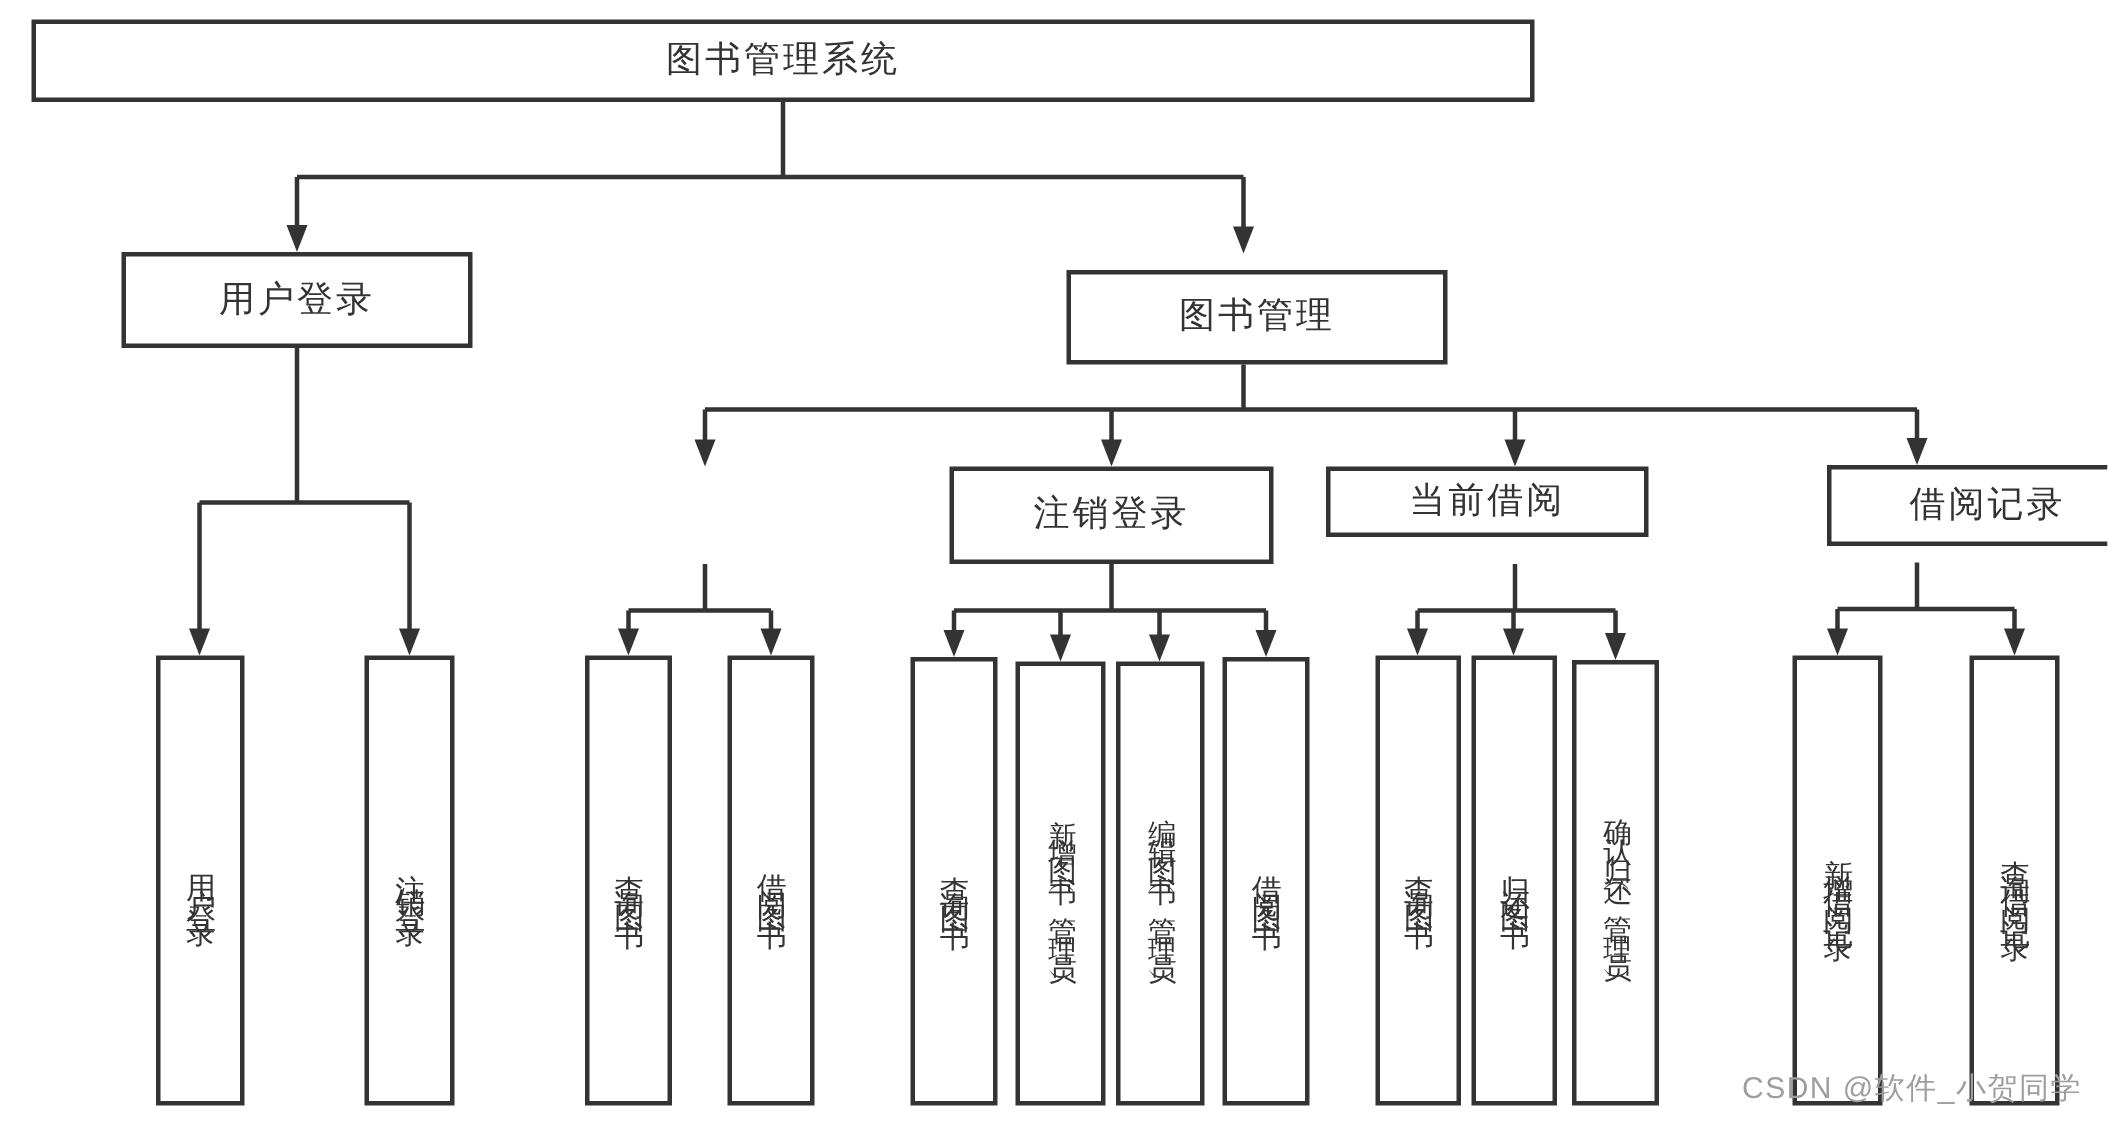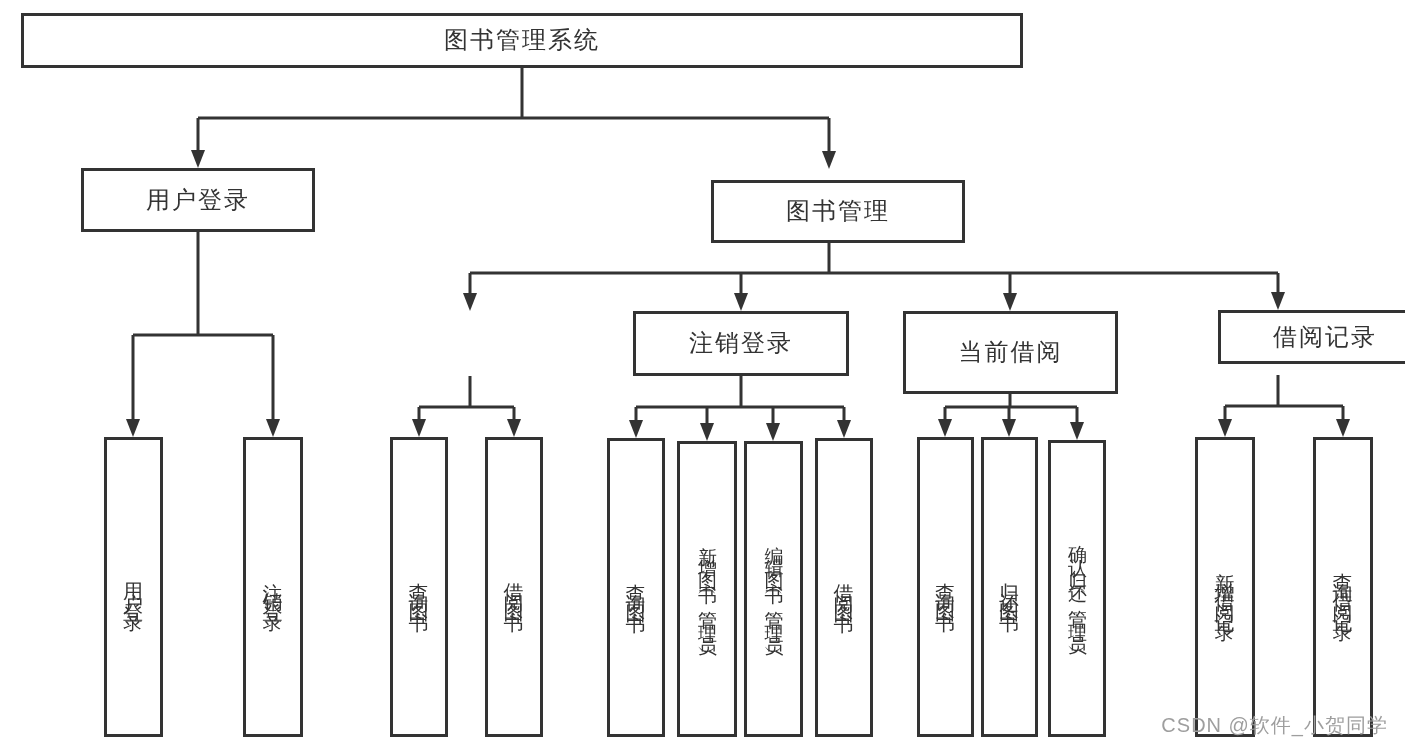--- a/index.html
+++ b/index.html
@@ -120,21 +120,21 @@
       <polygon points="1336,419 1350,419 1343,437"></polygon>
     </g>
   </svg>
 
   <div class="box" style="left:21px; top:13px; width:1002px; height:55px;">图书管理系统</div>
 
   <div class="box" style="left:81px; top:168px; width:234px; height:64px;">用户登录</div>
   <div class="box" style="left:711px; top:180px; width:254px; height:63px;">图书管理</div>
 
   <div class="box" style="left:633px; top:311px; width:216px; height:65px;">注销登录</div>
-  <div class="box" style="left:903px; top:311px; width:215px; height:83px;">当前借阅</div>
+  <div class="box" style="left:884px; top:311px; width:215px; height:47px;">当前借阅</div>
   <div class="box" style="left:1218px; top:310px; width:214px; height:54px;">借阅记录</div>
 
   <div class="box v" style="left:104px; top:437px; width:59px; height:300px;">用户登录</div>
   <div class="box v" style="left:243px; top:437px; width:60px; height:300px;">注销登录</div>
 
   <div class="box v" style="left:390px; top:437px; width:58px; height:300px;">查询图书</div>
   <div class="box v" style="left:485px; top:437px; width:58px; height:300px;">借阅图书</div>
 
   <div class="box v" style="left:607px; top:438px; width:58px; height:299px;">查询图书</div>
   <div class="box v long" style="left:677px; top:441px; width:60px; height:296px;">新增图书（管理员）</div>

